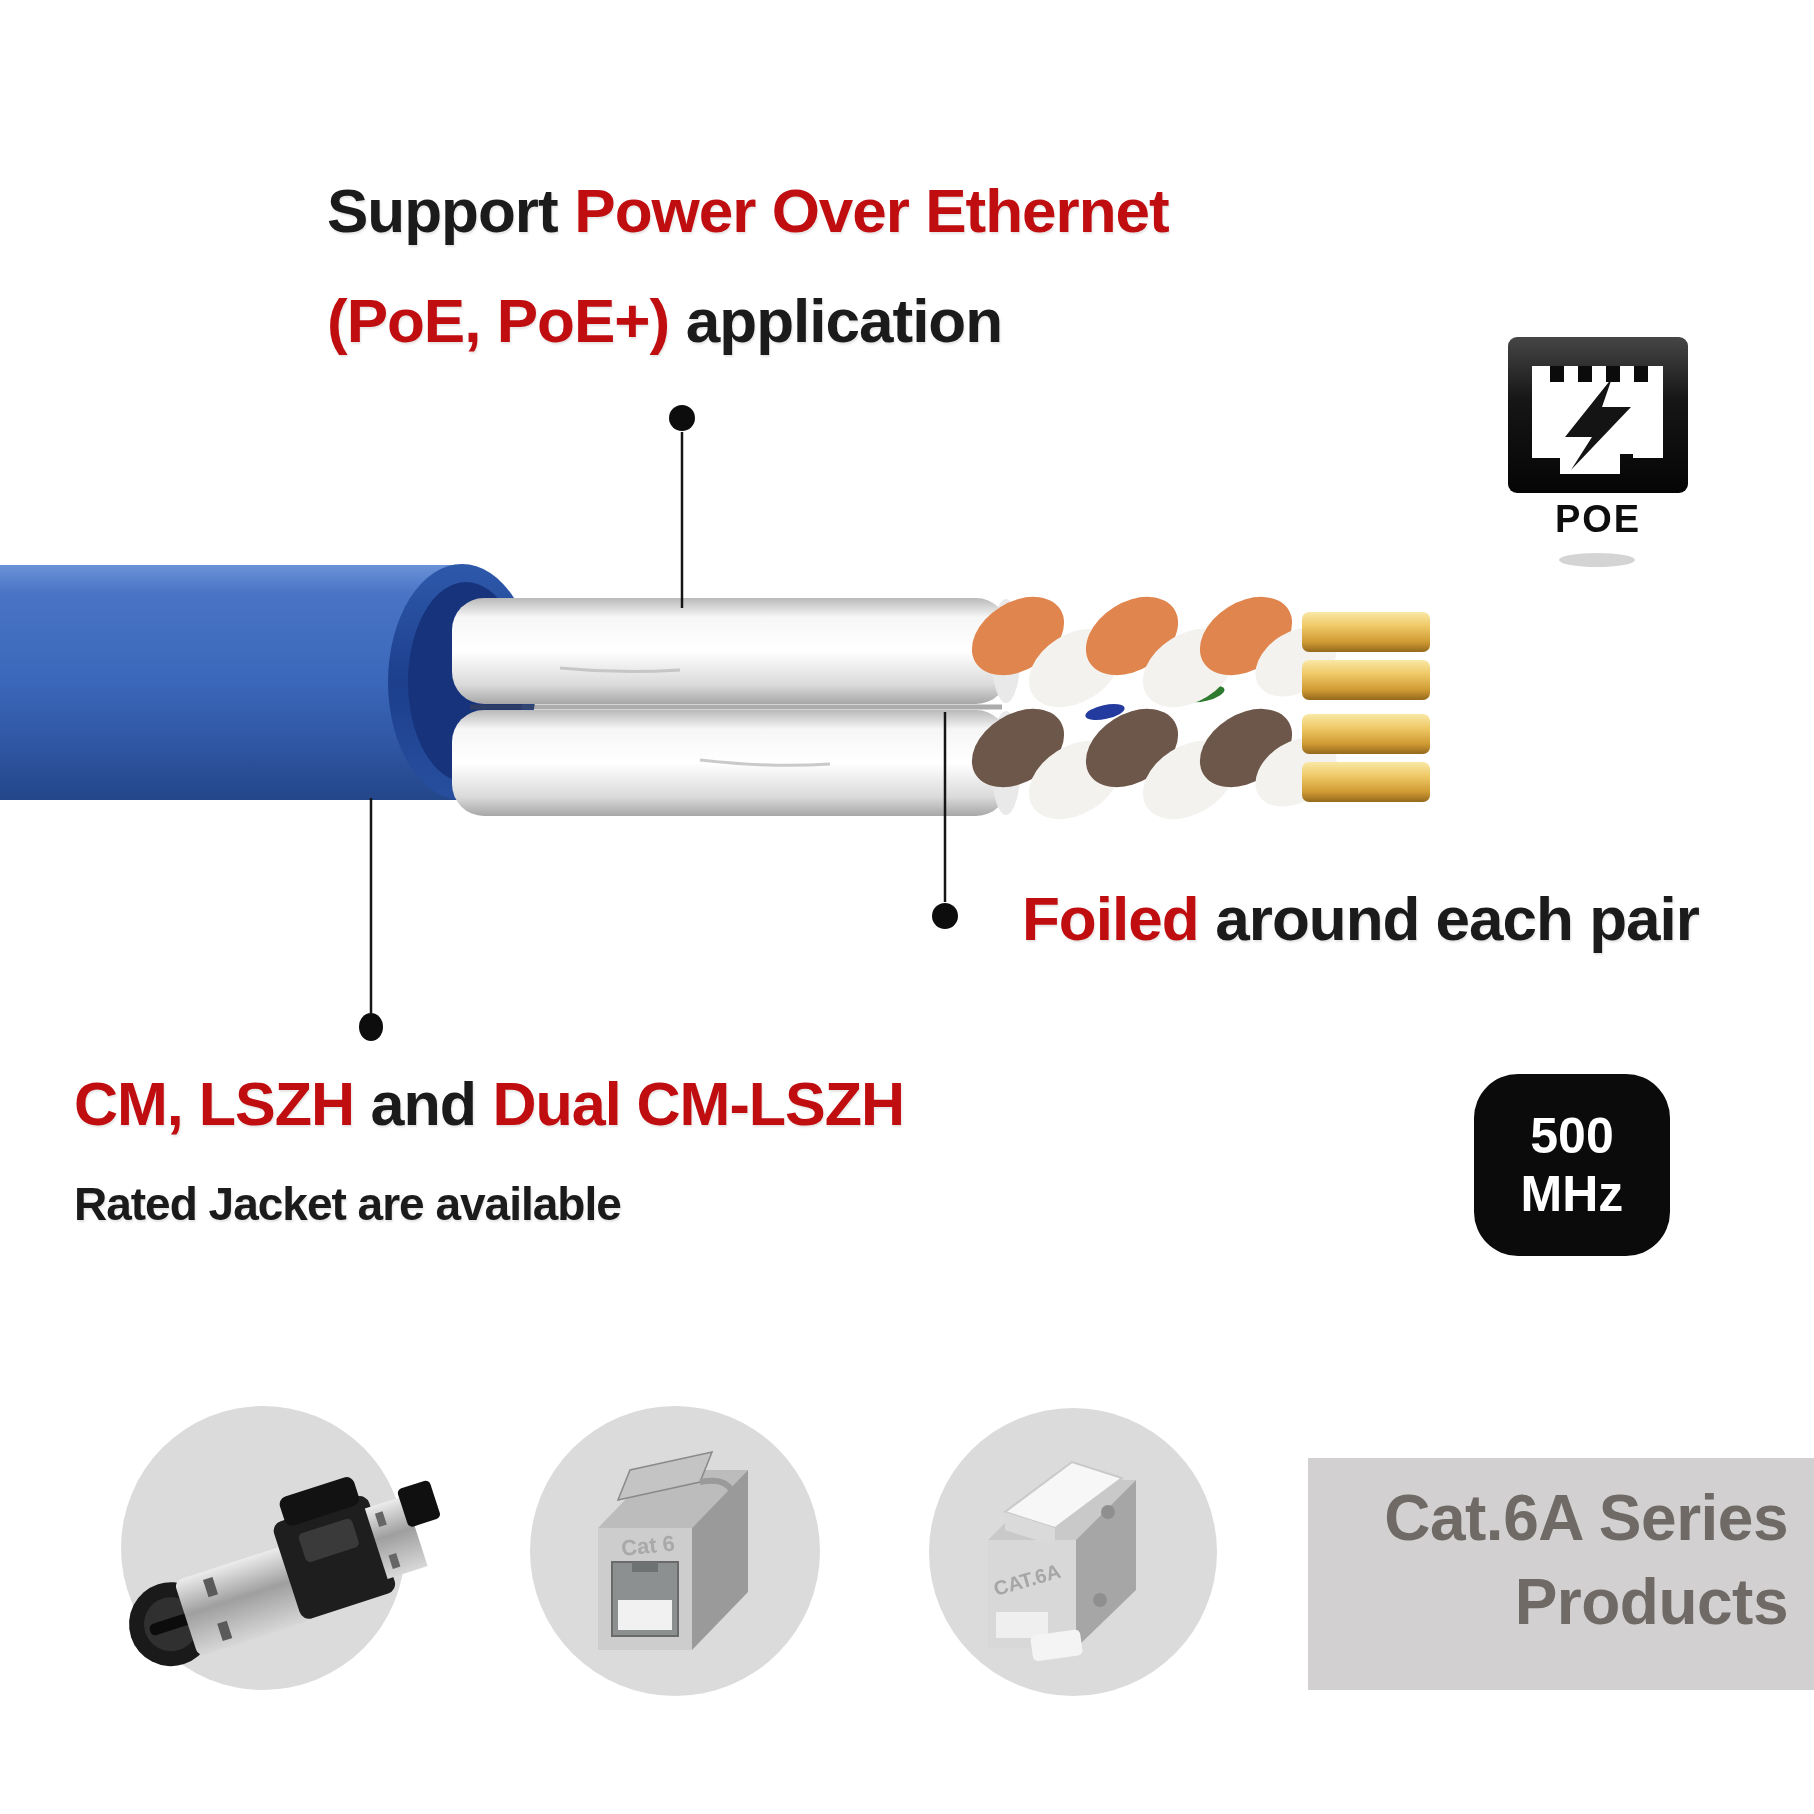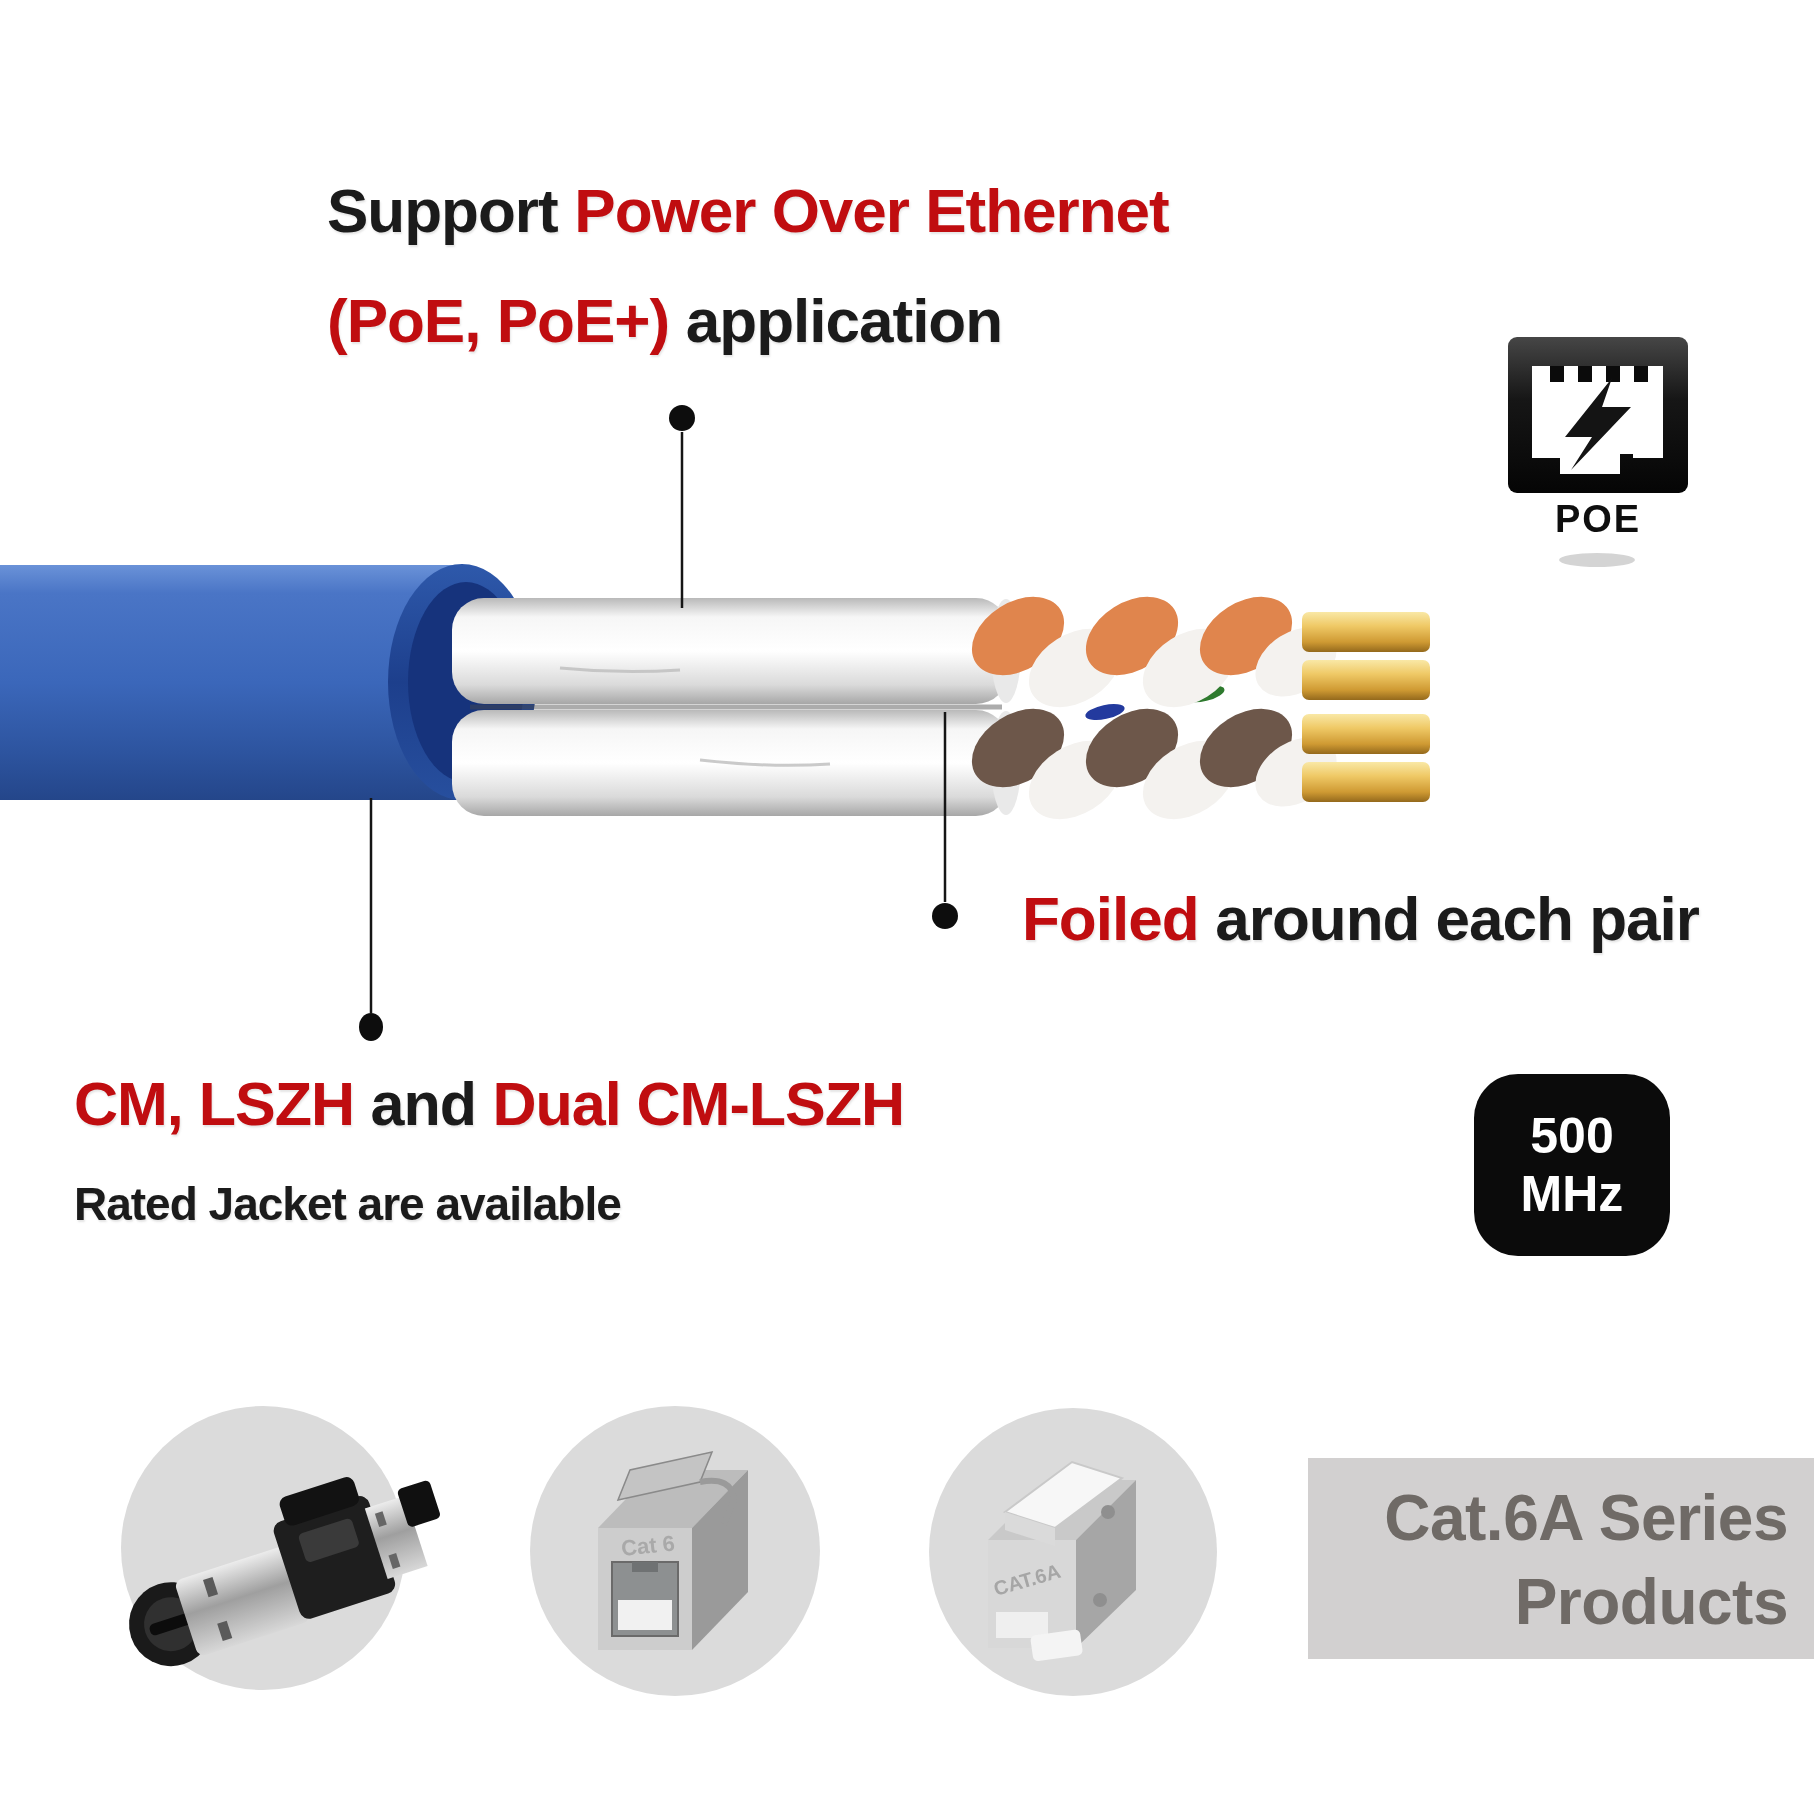--- a/index.html
+++ b/index.html
@@ -13,21 +13,21 @@
   .h1{left:327px;top:178px;font-size:62px;}
   .h2{left:327px;top:288px;font-size:62px;}
   .foiled{left:1022px;top:886px;font-size:62px;}
   .cm1{left:74px;top:1072px;font-size:61px;}
   .cm2{left:74px;top:1180px;font-size:46px;}
   .badge{position:absolute;left:1474px;top:1029px;width:196px;height:182px;border-radius:44px;
          background:#0b0b0b;color:#ffffff;display:flex;flex-direction:column;align-items:center;
          justify-content:center;font-weight:700;font-size:50px;line-height:58px;letter-spacing:0;margin-top:45px;}
   .poe-label{position:absolute;left:1508px;top:498px;width:180px;text-align:center;
              font-weight:800;font-size:38px;color:#0e0e0e;letter-spacing:2px;}
-  .series-box{position:absolute;left:1308px;top:1458px;width:506px;height:201px;background:#d2d0d0;}
+  .series-box{position:absolute;left:1308px;top:1458px;width:506px;height:232px;background:#d2d0d0;}
   .series-text{position:absolute;right:26px;top:18px;text-align:right;font-weight:700;
                font-size:64px;line-height:84px;color:#6f6a66;letter-spacing:-.5px;}
 </style>
 </head>
 <body>
 
 <div class="stage">
 
   <svg class="art" width="1814" height="1814" viewBox="0 0 1814 1814">
     <defs>

